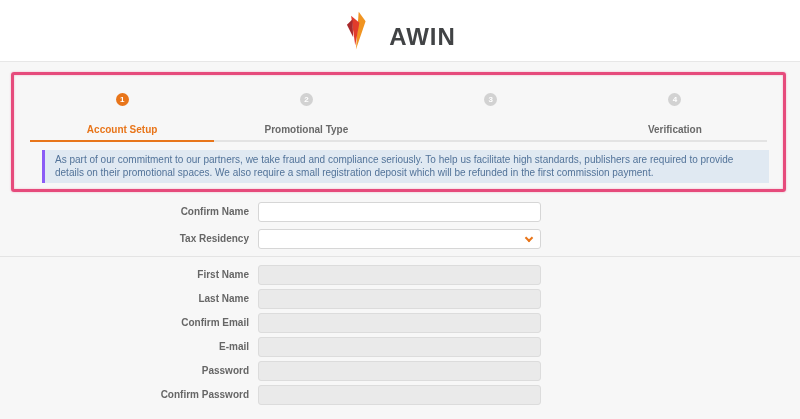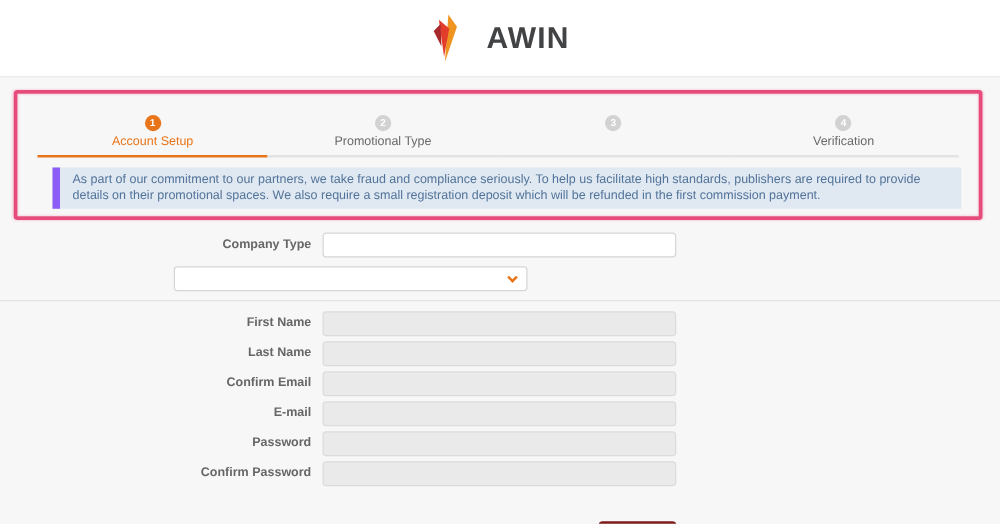--- a/index.html
+++ b/index.html
@@ -2,41 +2,41 @@
 <html><head>
 <meta charset="utf-8">
 <style>
   * { margin:0; padding:0; box-sizing:border-box; }
   html,body { width:800px; height:419px; overflow:hidden;
               font-family:"Liberation Sans", sans-serif; background:#f7f7f7; }
 
   
   .header { height:62px; background:#ffffff; border-bottom:1px solid #e7e7e7;
             display:flex; align-items:center; justify-content:center; }
-  .logo { display:flex; align-items:center;gap:16px; }
+  .logo { display:flex; align-items:flex-end;gap:16px; }
   .logo svg { display:block; margin-right:1px; }
   .brand-text { font-size:24px; font-weight:600; color:#414345; letter-spacing:1px; }
 
   
   .pink-box { margin:10px 14px 0 11px; border:3px solid #e64b7c; border-radius:3px;
               box-shadow:0 0 2px rgba(230,75,124,.45), inset 0 0 2px rgba(230,75,124,.45); }
 
   
   .stepper { display:flex; padding:13px 16px 0; }
   .step { flex:1; text-align:center; padding-bottom:4px; border-bottom:2px solid #e3e3e3; cursor:default; }
   .step-badge { display:inline-flex; width:13px; height:13px; border-radius:50%;
                 background:#d2d2d2; color:#ffffff; font-size:8px; font-weight:bold;
                 align-items:center; justify-content:center; }
-  .step-label { font-size:10px; font-weight:400; color:#696969; margin-top:2px; line-height:12px; }
+  .step-label { font-size:10px; font-weight:700; color:#696969; margin-top:18px; line-height:12px; }
   .step.active { border-bottom-color:#e8751a; }
   .step.active .step-badge { background:#e8751a; }
   .step.active .step-label { color:#e8751a; }
 
   
-  .notice { margin:8px 14px 6px 28px; background:#e0e9f2; border-left:6px solid #8b5cf6;
+  .notice { margin:8px 14px 6px 28px; background:#e0e9f2; border-left:3px solid #8b5cf6;
             padding:4px 10px; font-size:10px; line-height:1.25; color:#527399; }
 
   
   .form-area { padding-top:10px; }
   .row { display:flex; align-items:center; margin:0 0 7px 139px; }
   .row-tight { margin-bottom:4px;align-items:flex-end; }
   .field-label { width:110px; text-align:right; font-size:10px; font-weight:700;
                  color:#666666; margin-right:9px; line-height:20px; }
   .tb { width:283px; height:20px; border:1px solid #d6d6d6; border-radius:3px;
         background:#ffffff; font-size:11px; padding:0 6px; color:#333; outline:none; }
@@ -86,25 +86,26 @@
       <div class="step-label">Verification</div>
     </div>
   </div>
 
   <div class="notice">As part of our commitment to our partners, we take fraud and compliance seriously. To help us facilitate high standards, publishers are required to provide details on their promotional spaces. We also require a small registration deposit which will be refunded in the first commission payment.</div>
 </div>
 
 <div class="form-area">
 
   <div class="row">
-    <label class="field-label">Company Type</label>
+    <label class="field-label">Confirm Name</label>
     <input class="tb" type="text" style="">
   </div>
 
   <div class="row">
+    <label class="field-label">Tax Residency</label>
     <div class="select-wrap">
       <span class="chevron"></span>
     </div>
   </div>
 
   <div class="divider"></div>
 
   <div class="row row-tight">
     <label class="field-label">First Name</label>
     <input class="tb" type="text" disabled="" style="">

